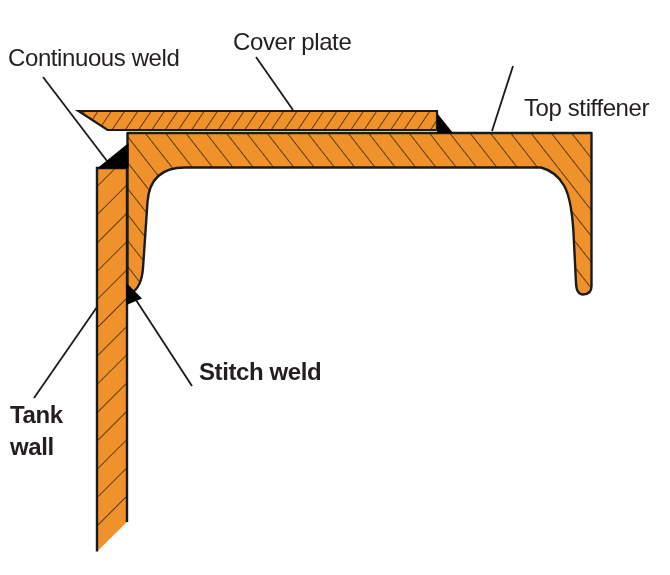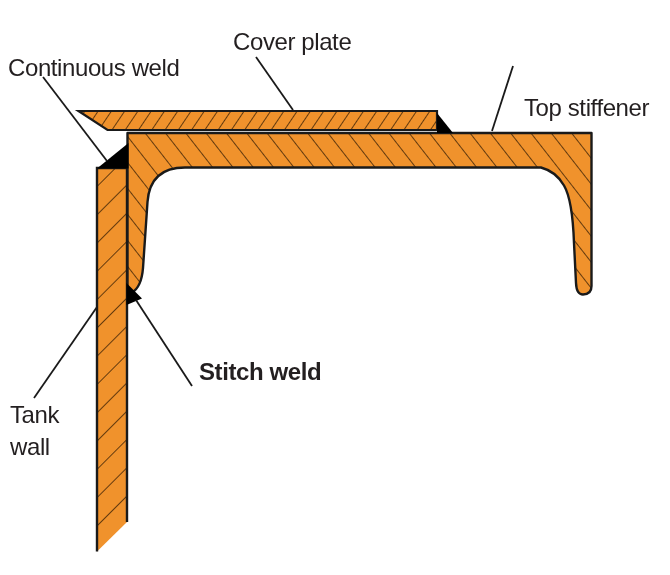--- a/index.html
+++ b/index.html
@@ -75,22 +75,22 @@
     <path d="M 437,113 L 453,133 L 437,133 Z" style="fill:var(--weld,#000000)"></path>
     <path d="M 126.5,283 L 126.5,305 L 142,298.5 Z" style="fill:var(--weld,#000000)"></path>
 
     <line x1="43" y1="77" x2="107" y2="161" style="stroke:var(--outline,#1A1A1A)" stroke-width="1.8"></line>
     <line x1="256" y1="57" x2="293" y2="110" style="stroke:var(--outline,#1A1A1A)" stroke-width="1.8"></line>
     <line x1="513" y1="66" x2="492" y2="131" style="stroke:var(--outline,#1A1A1A)" stroke-width="1.8"></line>
     <line x1="34" y1="398" x2="97" y2="307" style="stroke:var(--outline,#1A1A1A)" stroke-width="1.8"></line>
     <line x1="136" y1="300" x2="192" y2="386" style="stroke:var(--outline,#1A1A1A)" stroke-width="1.8"></line>
   </svg>
 
-  <div class="lbl" style="left:8px;top:52px;text-align:right;">Continuous weld</div>
+  <div class="lbl" style="left:8px;top:42px;text-align:right;">Continuous weld</div>
 
   <div class="lbl" style="left:233px;top:26px;">Cover plate</div>
 
   <div class="lbl" style="left:524px;top:61px;margin-top:31px;">Top stiffener</div>
 
-  <div class="lbl wrap" style="left:10px;top:399px;width:72px;">Tank wall</div>
+  <div class="lbl wrap" style="left:10px;top:399px;width:72px;font-weight:bold;">Tank wall</div>
 
   <div class="lbl" style="left:199px;top:356px;font-weight:bold;">Stitch weld</div>
 </div>
 
 </body></html>

